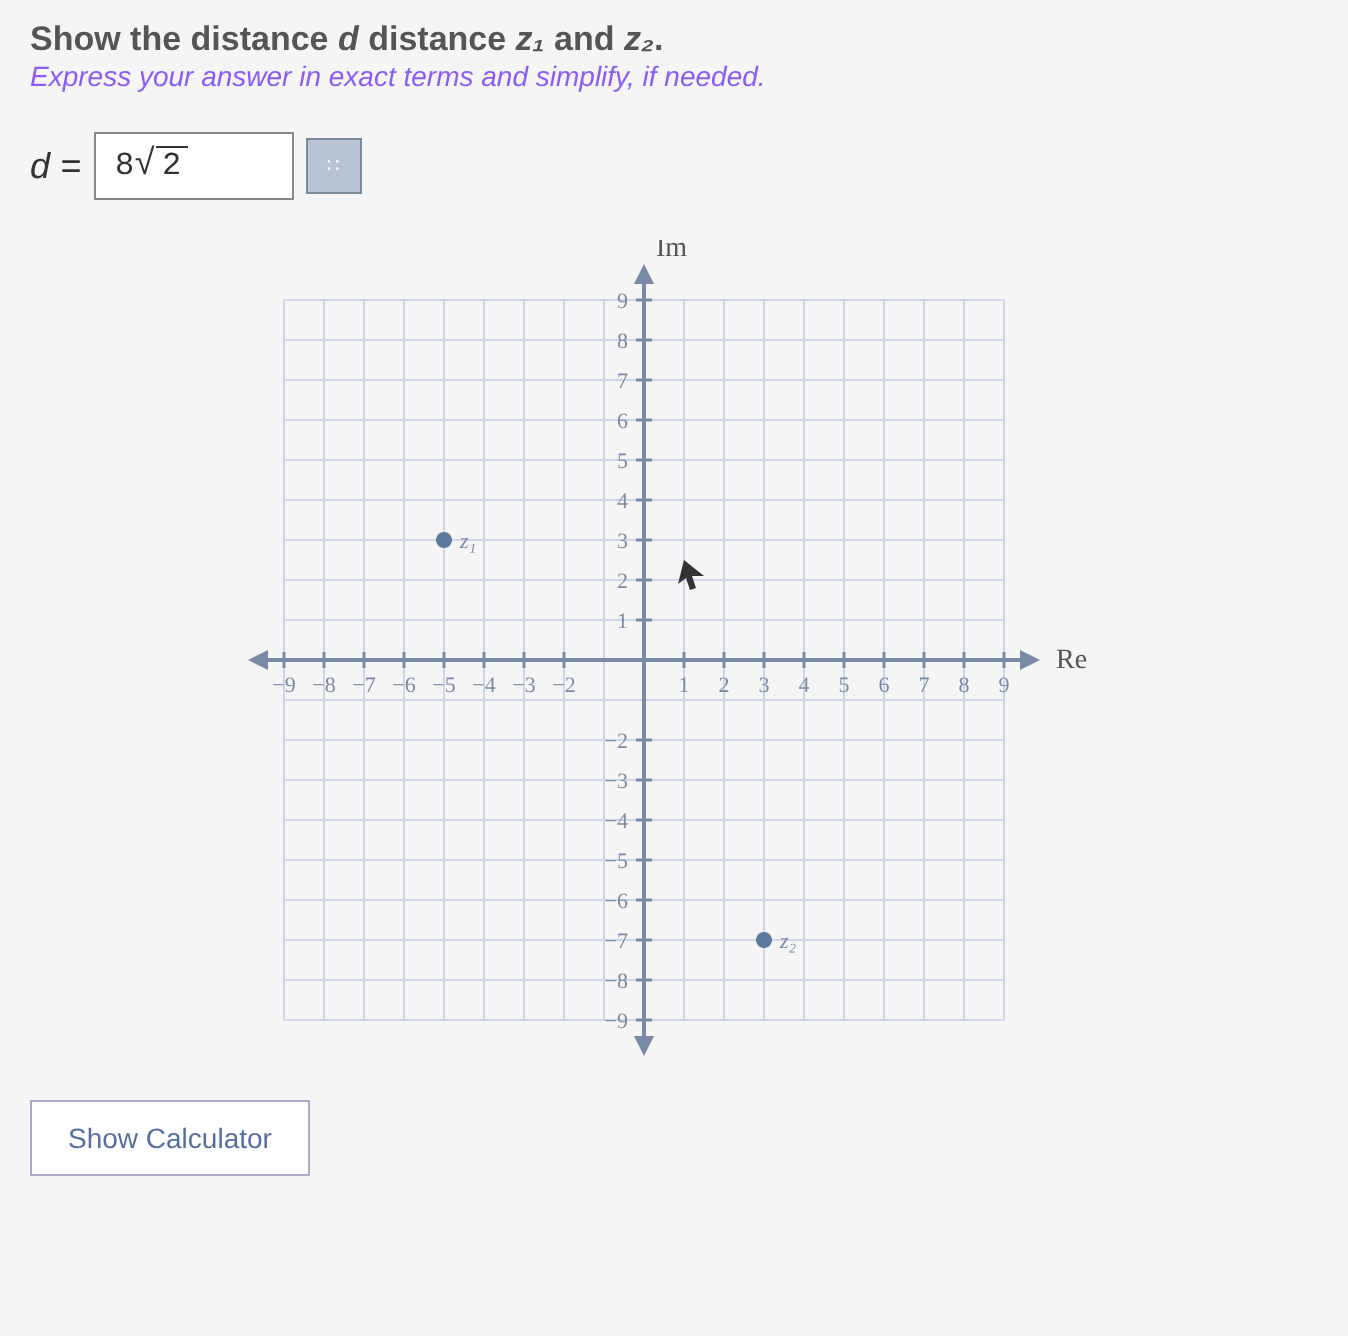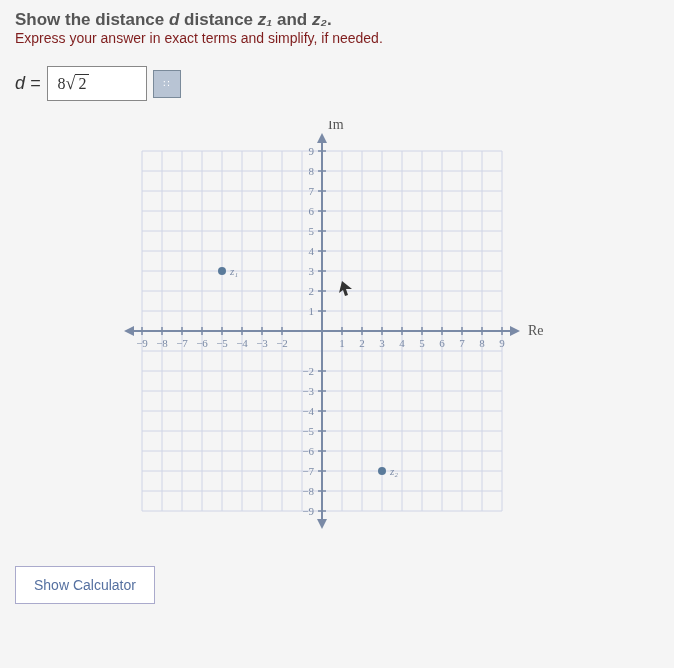--- a/index.html
+++ b/index.html
@@ -6,30 +6,30 @@
     body {
       font-family: Arial, sans-serif;
       background: #f5f5f5;
       width: 674px;
       height: 668px;
       padding: 10px 15px;
       color: #333;
     }
     .question { margin-bottom: 4px; }
     .question-main { font-size: 17px; font-weight: bold; color: #555; }
-    .question-sub { font-size: 14px; color: #7f1d1d; }
+    .question-sub { font-size: 14px; font-style: italic; color: #8b5cf6; }
     .answer-row { display: flex; align-items: center; margin: 20px 0 20px 0; gap: 6px; }
     .d-equals { font-size: 18px; font-style: italic; color: #333; }
     .answer-box {
       border: 1px solid #888;
       background: #fff;
       padding: 6px 40px 6px 10px;
       font-size: 16px;
       min-width: 100px;
-      font-family: Liberation Serif, serif;
+      font-family: Liberation Mono, monospace;
     }
     .sqrt-sym { font-size: 18px; }
     .keypad-btn {
       width: 28px; height: 28px;
       background: #b8c4d4;
       border: 1px solid #7a8a9a;
       display: flex; align-items: center; justify-content: center;
       font-size: 10px; color: #fff;
     }
     .chart-container { display: flex; justify-content: center; margin-top: 5px; }
@@ -42,21 +42,20 @@
     .point { fill: #5a7a9a; }
     .point-label { font-size: 11px; fill: #7a8aa6; font-family: 'Times New Roman', serif; font-style: italic; }
     .cursor { fill: #333; }
     .calc-btn {
       display: inline-block;
       border: 1px solid #aac;
       background: #fff;
       padding: 10px 18px;
       font-size: 14px;
       color: #5570a0;
-      margin-top: 15px;
     }
   </style>
 </head>
 <body>
 
 
 
 <div class="question">
   <div class="question-main">
     <span>Show the distance </span><i>d</i><span> distance </span><i>z₁</i><span> and </span><i>z₂</i><span>.</span>

